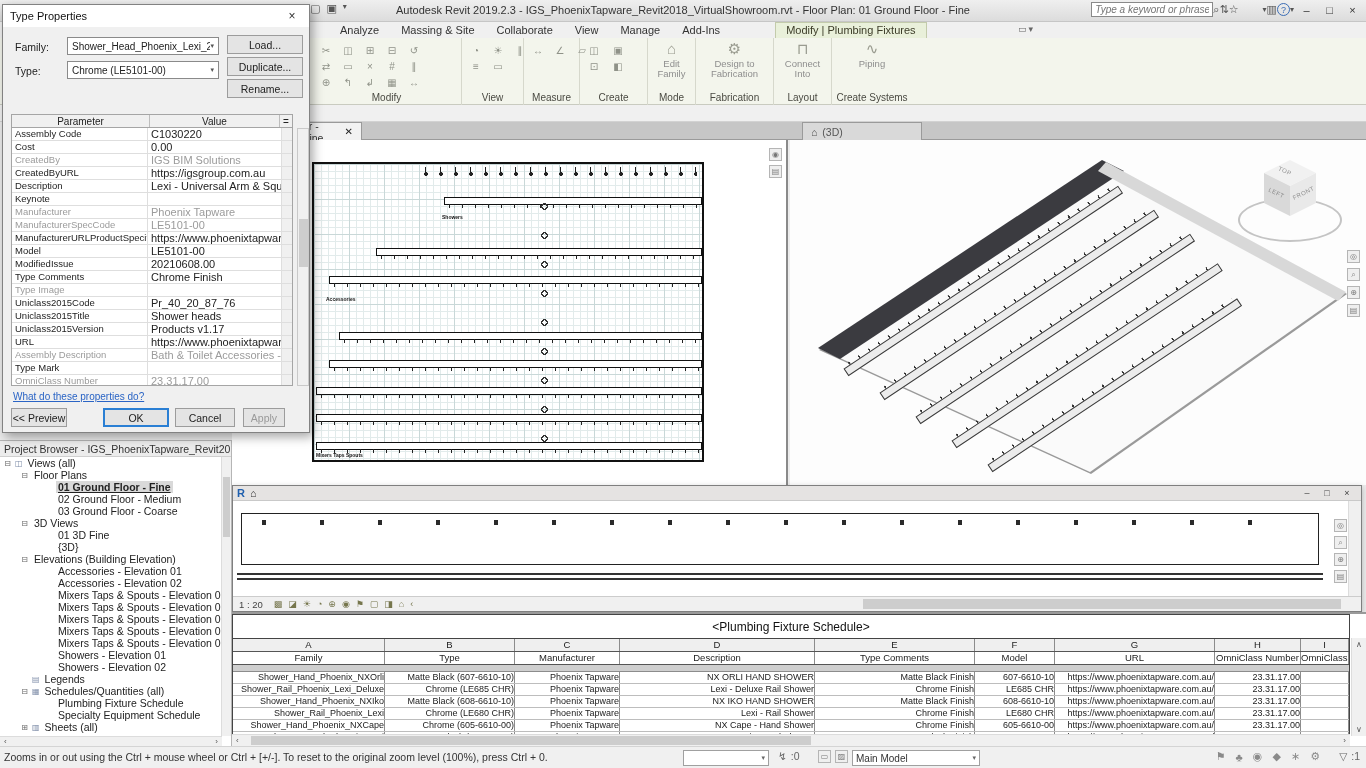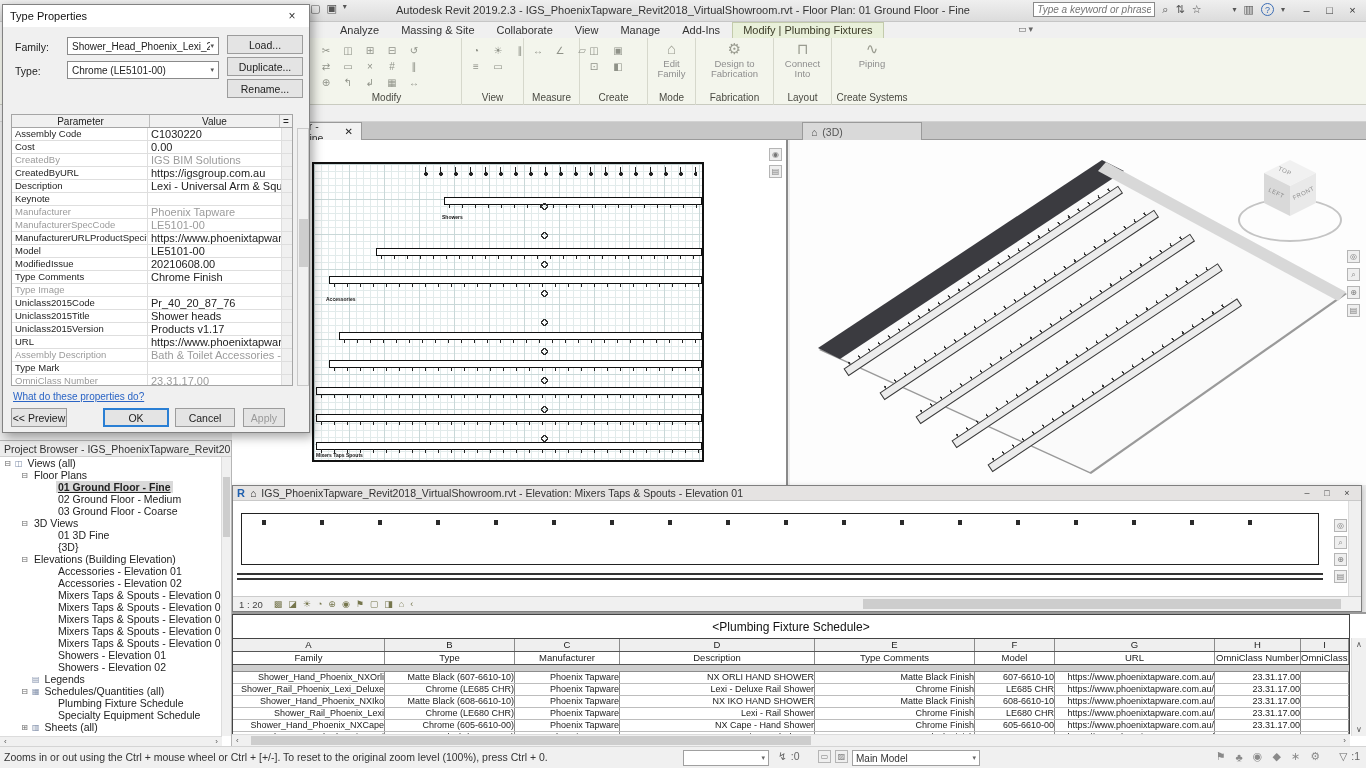--- a/index.html
+++ b/index.html
@@ -2,29 +2,29 @@
 <html><head>
 <meta charset="utf-8">
 <style>
 *{margin:0;padding:0;box-sizing:border-box;font-family:"Liberation Sans","DejaVu Sans",sans-serif;}
 html,body{width:1366px;height:768px;}
 body{position:relative;background:#ececec;overflow:hidden;font-size:11px;color:#222;}
 
 .titlebar{position:absolute;left:0;top:0;width:1366px;height:22px;background:linear-gradient(#efefef,#dcdcdc);border-bottom:1px solid #c6c6c6;}
 .qat{position:absolute;left:310px;top:2px;display:flex;gap:6px;color:#555;font-size:11px;}
 .title-text{position:absolute;left:0;right:0;top:4px;text-align:center;font-size:11px;color:#333;white-space:nowrap;}
-.infocenter{position:absolute;right:81px;top:2px;display:flex;align-items:center;gap:7px;color:#555;}
+.infocenter{position:absolute;right:72px;top:2px;display:flex;align-items:center;color:#555;}
 .ic-search{width:122px;height:15px;border:1px solid #898989;background:#fff;font-size:10px;font-style:italic;color:#777;padding:0 3px;}
 .help-circ{width:13px;height:13px;border:1px solid #3b6db5;border-radius:50%;color:#3b6db5;font-size:9px;display:flex;align-items:center;justify-content:center;}
 .winbtns{position:absolute;right:2px;top:0;display:flex;}
 .winbtns span{width:23px;height:20px;display:flex;align-items:center;justify-content:center;color:#333;font-size:11px;}
 
 .ribbon-tabs{position:absolute;left:0;top:22px;width:1366px;height:16px;background:#f0f0f0;display:flex;align-items:flex-end;padding-left:330px;gap:2px;}
 .rtab{padding:1px 10px 2px;font-size:11px;color:#333;white-space:nowrap;}
-.rtab.active{background:#e9f0da;border:1px solid #c3cbab;border-bottom:none;color:#3c3c28;}
+.rtab.active{background:#e9f0da;border:1px solid #c3cbab;border-bottom:none;color:#3c3c28;margin-left:43px;}
 .tab-extra{display:flex;align-items:center;gap:2px;color:#666;font-size:9px;padding:0 8px 2px;}
 
 .ribbon-body{position:absolute;left:0;top:38px;width:1366px;height:67px;background:#f3f5ec;border-bottom:1px solid #c9cbc0;}
 .rpanels{position:absolute;left:312px;top:0;height:67px;display:flex;}
 .rpanel{position:relative;height:67px;border-right:1px solid #d6d8cc;}
 .rpanel-label{position:absolute;bottom:0;left:0;width:100%;height:14px;font-size:10px;color:#4a4a42;text-align:center;line-height:13px;white-space:nowrap;}
 .toolgrid{display:grid;gap:2px 4px;padding:5px 6px;}
 .g5{grid-template-columns:repeat(5,18px);}
 .g3{grid-template-columns:repeat(3,18px);}
 .g2{grid-template-columns:repeat(2,20px);}
@@ -343,21 +343,20 @@
       <span class="mini-ic">⌕</span>
       <span class="mini-ic">⊕</span>
       <span class="mini-ic">▤</span>
     </div>
 </div>
 
 <div class="elev-win">
   <div class="elev-title">
     <span class="rlogo">R</span>
     <span>⌂</span>
-    <span>IGS_PhoenixTapware_Revit2018_VirtualShowroom.rvt - Elevation: Mixers Taps &amp; Spouts - Elevation 01</span>
     <span class="elev-winbtns">
       <span>–</span>
       <span>□</span>
       <span>×</span>
     </span>
   </div>
   <div class="elev-canvas">
     <div class="elev-band">
       <div class="elev-glyphs"></div>
     </div>

